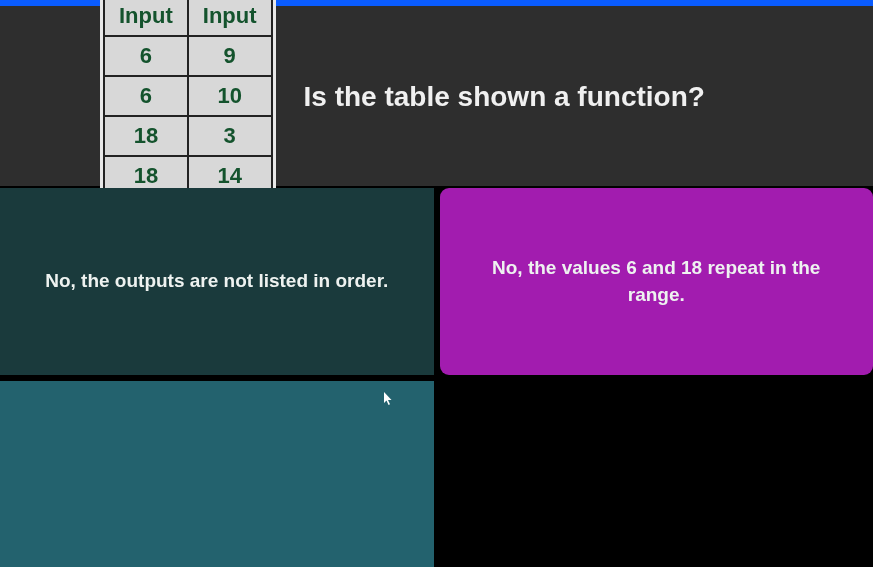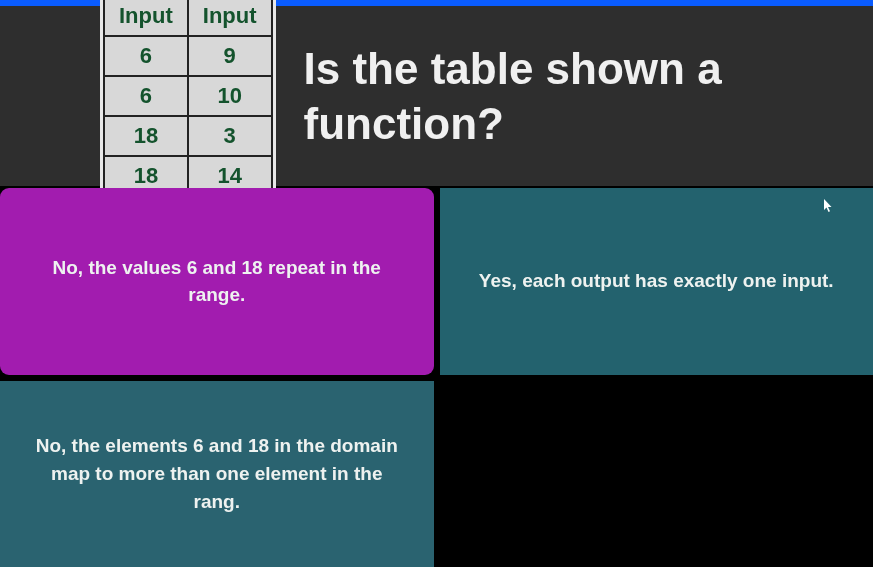--- a/index.html
+++ b/index.html
@@ -40,21 +40,21 @@
       font-weight: 600;
       min-width: 78px;
       margin-left: 13px;
     }
     th {
       font-weight: 700;
       font-size: 22px;
     }
     .question-text {
       color: #f0f0f0;
-      font-size: 44px;
+      font-size: 28px;
       font-weight: 700;
       line-height: 1.25;
       flex: 1;
     }
     .answers {
       display: grid;
       grid-template-columns: 1fr 1fr;
       grid-template-rows: 1fr 1fr;
       height: calc(567px - 186px);
       gap: 6px;
@@ -117,27 +117,26 @@
           <td>18</td>
           <td>14</td>
         </tr>
       </tbody>
     </table>
   </div>
   <div class="question-text">Is the table shown a function?</div>
 </div>
 
 <div class="answers">
+  <div class="answer ans-a">
+    <span>No, the outputs are not listed in order.</span>
+  </div>
   <div class="answer ans-b">
     <span>No, the values 6 and 18 repeat in the range.</span>
   </div>
   <div class="answer ans-c">
     <span class="cursor-ptr">
       <svg width="14" height="16" viewBox="0 0 14 16">
           <path fill="#fff" d="M4 1 L4 12 L6.5 9.5 L8.5 14 L10 13.2 L8 9 L11.5 9 Z"></path>
         </svg>
     </span>
-    <span>Yes, each output has exactly one input.</span>
-  </div>
-  <div class="answer ans-d">
-    <span>No, the elements 6 and 18 in the domain map to more than one element in the rang.</span>
   </div>
 </div>
 
 </body></html>

